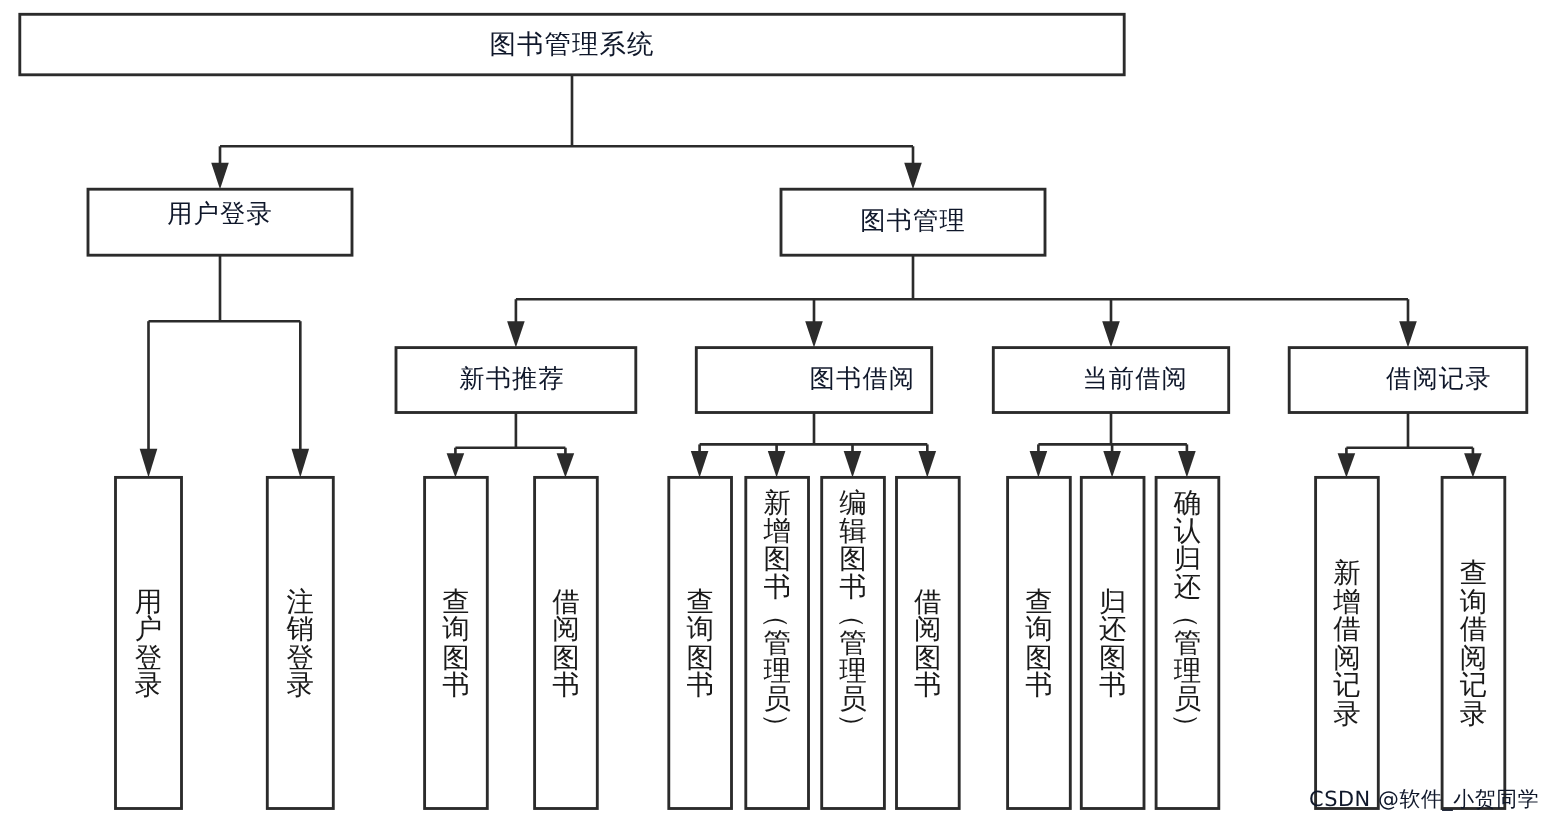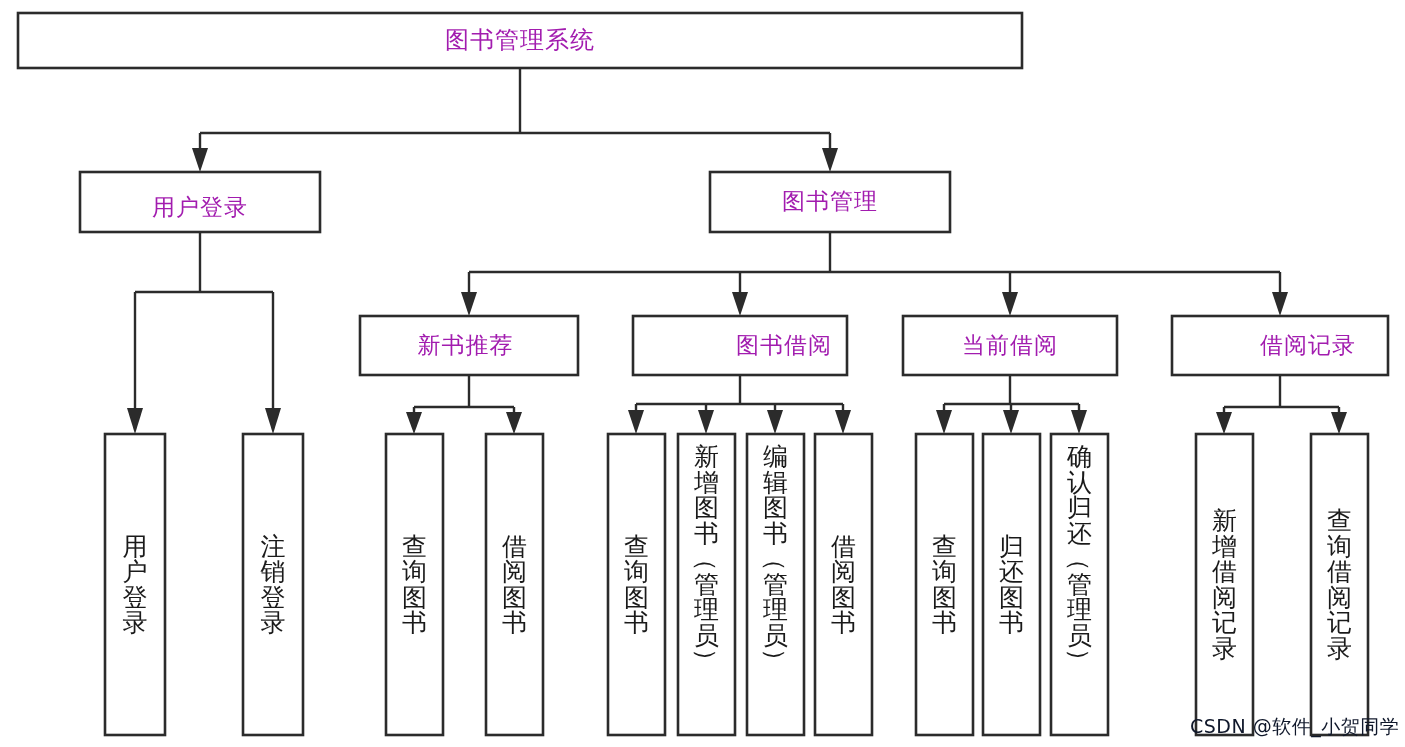--- a/index.html
+++ b/index.html
@@ -42,21 +42,21 @@
     fill: #2b2b2b;
     stroke: none;
   }
   
   .node-label-h {
     position: absolute;
     display: flex;
     align-items: center;
     justify-content: center;
     font-size: 23px;
-    color: #a21caf;
+    color: #0f172a;
     letter-spacing: 1px;
     line-height: 1.1;
     white-space: nowrap;
     pointer-events: none;
     border-radius: 23px;
   }
   .node-label-h.root {
     font-size: 24px;
   }
   
@@ -193,26 +193,26 @@
     <rect class="node-box" x="916" y="434" width="57" height="301"></rect>
     <rect class="node-box" x="983" y="434" width="57" height="301"></rect>
     <rect class="node-box" x="1051" y="434" width="57" height="301"></rect>
 
     <rect class="node-box" x="1196" y="434" width="57" height="301"></rect>
     <rect class="node-box" x="1311" y="434" width="57" height="301"></rect>
   </svg>
 
   <div class="node-label-h root" style="left:18px; top:13px; width:1004px; height:55px;">图书管理系统</div>
 
-  <div class="node-label-h" style="left:80px; top:176px; width:240px; height:64px;">用户登录</div>
+  <div class="node-label-h" style="left:80px; top:164px; width:240px; height:64px;">用户登录</div>
   <div class="node-label-h" style="left:710px; top:172px; width:240px; height:60px;">图书管理</div>
 
   <div class="node-label-h" style="left:360px; top:316px; width:211px; height:59px;">新书推荐</div>
   <div class="node-label-h" style="left:633px; top:316px; width:214px; height:59px;padding-left:44px;">图书借阅</div>
-  <div class="node-label-h" style="left:903px; top:316px; width:214px; height:59px;">当前借阅</div>
+  <div class="node-label-h" style="left:903px; top:316px; width:214px; height:59px;padding-left:22px;">当前借阅</div>
   <div class="node-label-h" style="left:1172px; top:316px; width:216px; height:59px;padding-left:28px;">借阅记录</div>
 
   <div class="node-label-v align-center" style="left:105px; top:444px; width:60px; height:281px;">
       <span class="ch">用</span>
       <span class="ch">户</span>
       <span class="ch">登</span>
       <span class="ch">录</span>
     </div>
   <div class="node-label-v align-center" style="left:243px; top:444px; width:60px; height:281px;">
       <span class="ch">注</span>

